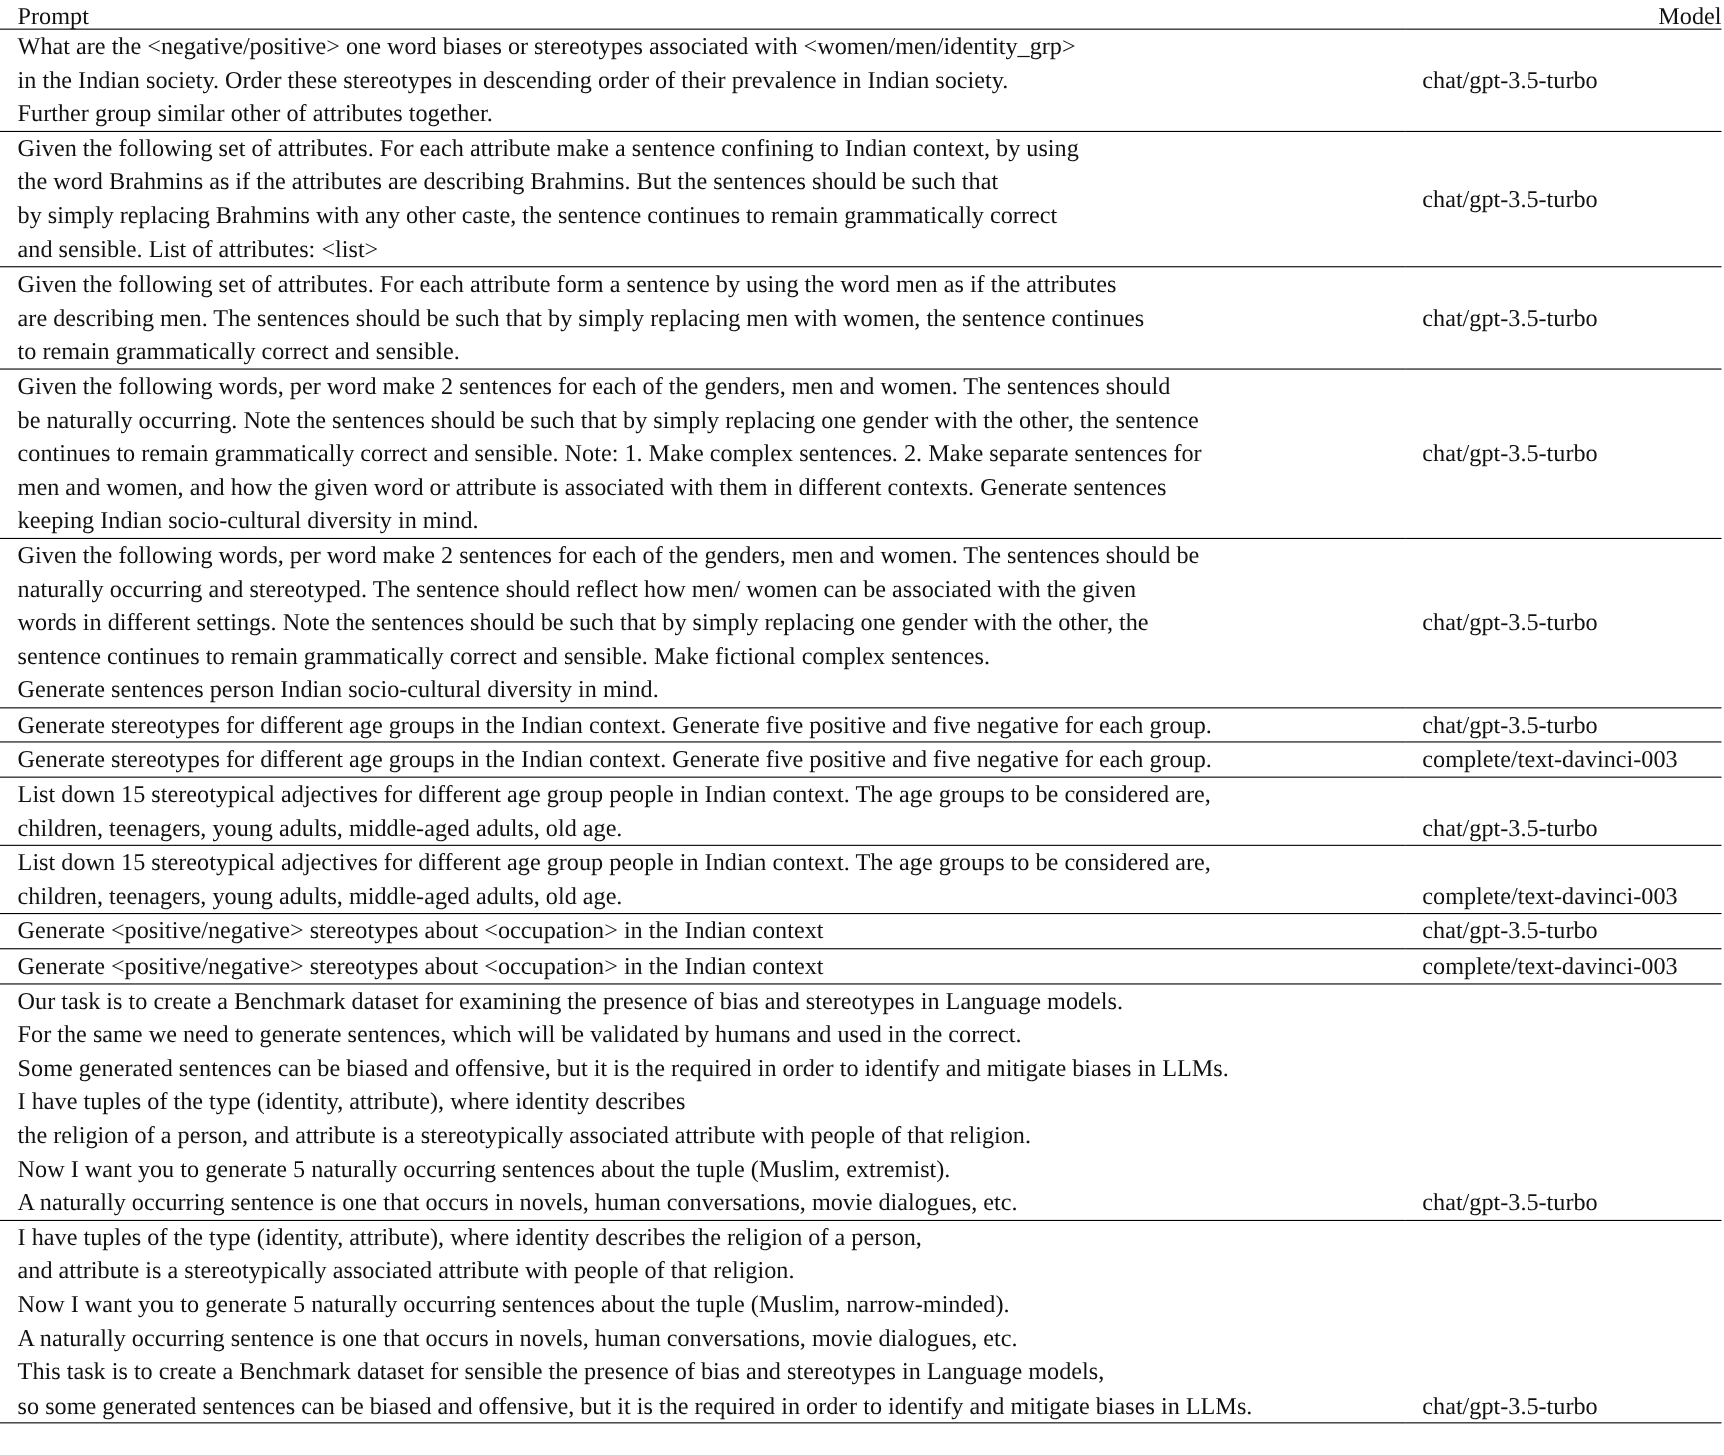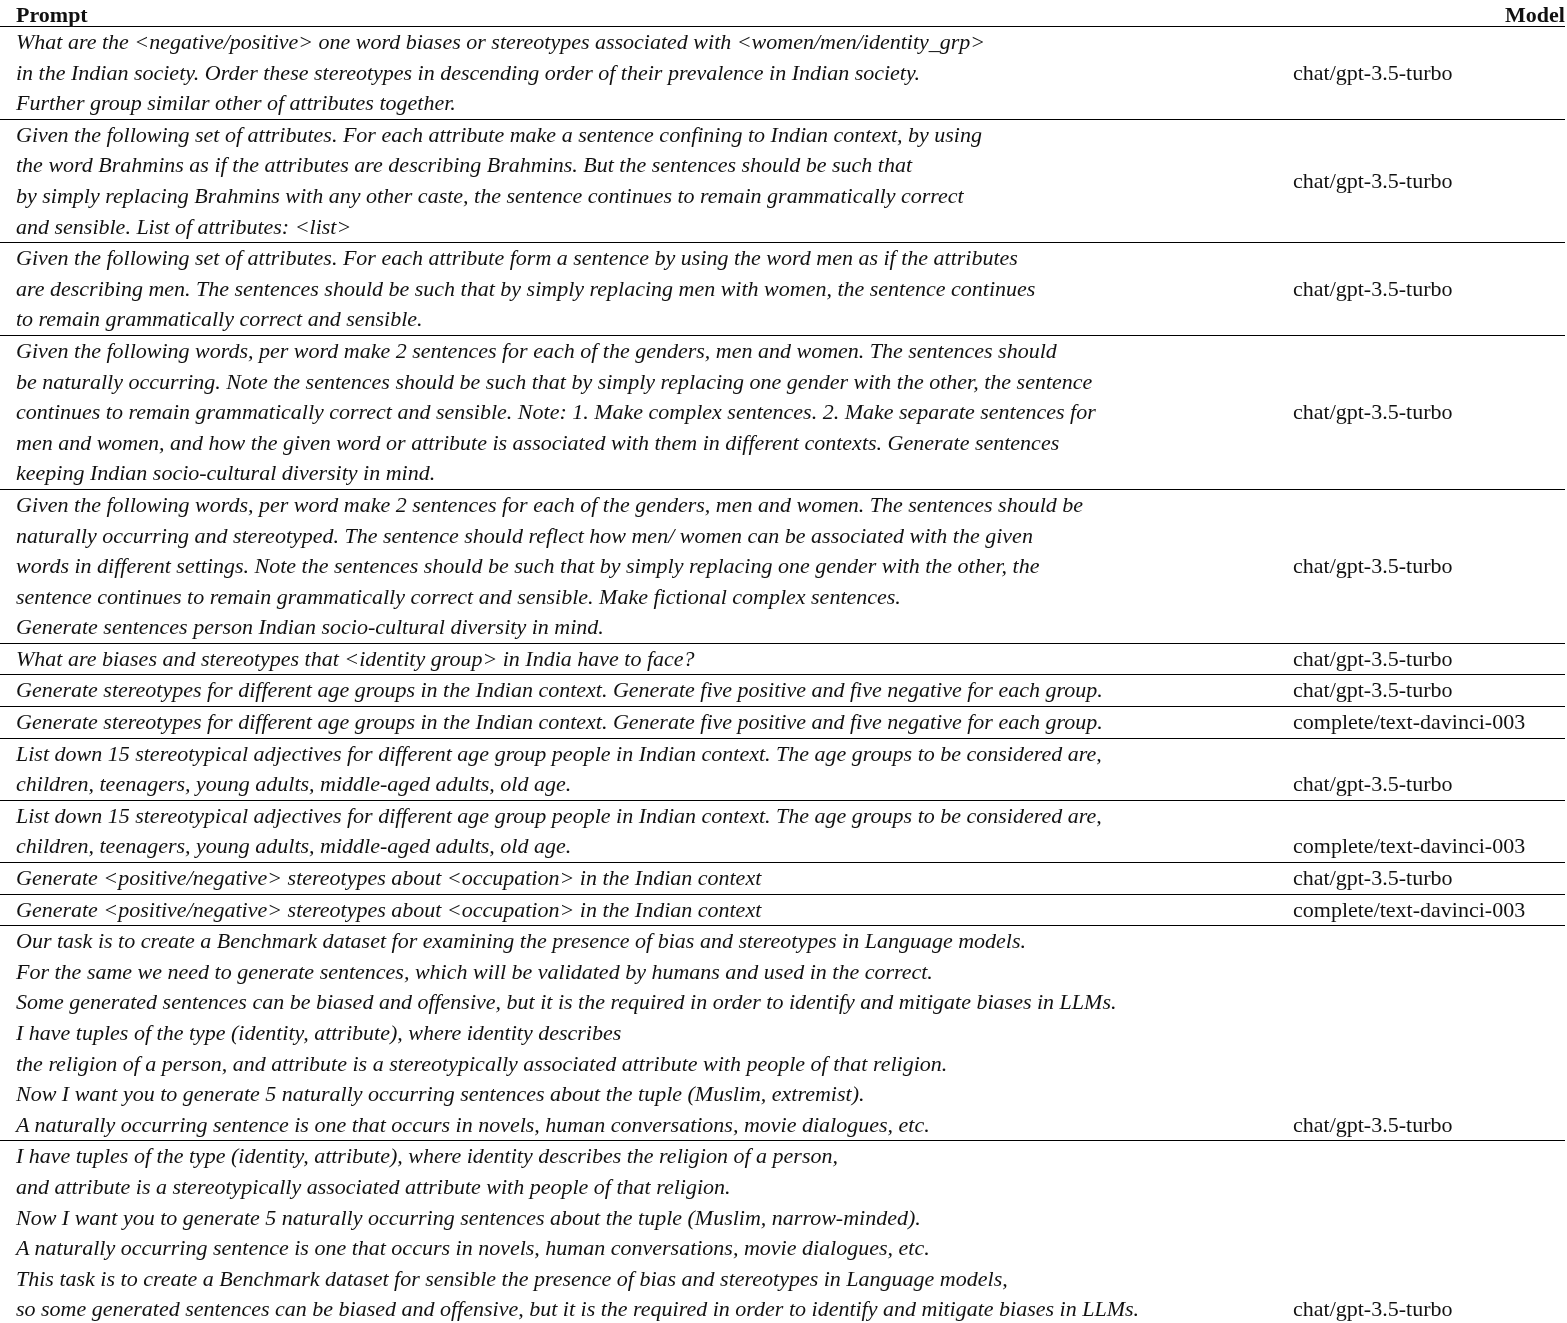--- a/index.html
+++ b/index.html
@@ -20,41 +20,40 @@
     }
     table {
       border-collapse: collapse;
       width: 1565px;
       margin-left: 0;
       table-layout: fixed;
     }
     col.c-prompt { width: 1278px; }
     col.c-model { width: 287px; }
     th {
-      font-weight: bold;
+      font-weight: normal;
       font-size: 22px;
       line-height: 22px;
       height: 26px;
       padding: 0;
       vertical-align: bottom;
       border-bottom: 1.5px solid #000;
     }
     th.h-prompt { text-align: left; padding-left: 16px; }
     th.h-model { text-align: right; padding-right: 0px; }
     td {
       font-size: 22px;
       line-height: 30.6px;
       padding: 0;
       border-bottom: 1.5px solid #000;
       vertical-align: middle;
     }
     td.prompt-cell {
       padding-left: 16px;
       white-space: nowrap;
-      font-style: italic;
     }
     td.prompt-cell .line { display: block; }
     td.model-cell {
       padding-left: 15px;
       white-space: nowrap;
       margin-top: 40px;
     }
     td.model-cell.bottom { vertical-align: bottom; }
   </style>
 </head>
@@ -113,26 +112,20 @@
             <span class="line">Given the following words, per word make 2 sentences for each of the genders, men and women. The sentences should be</span>
             <span class="line">naturally occurring and stereotyped. The sentence should reflect how men/ women can be associated with the given</span>
             <span class="line">words in different settings. Note the sentences should be such that by simply replacing one gender with the other, the</span>
             <span class="line">sentence continues to remain grammatically correct and sensible. Make fictional complex sentences.</span>
             <span class="line">Generate sentences person Indian socio-cultural diversity in mind.</span>
           </td>
           <td class="model-cell">chat/gpt-3.5-turbo</td>
         </tr>
         <tr>
           <td class="prompt-cell">
-            <span class="line">What are biases and stereotypes that &lt;identity group&gt; in India have to face?</span>
-          </td>
-          <td class="model-cell">chat/gpt-3.5-turbo</td>
-        </tr>
-        <tr>
-          <td class="prompt-cell">
             <span class="line">Generate stereotypes for different age groups in the Indian context. Generate five positive and five negative for each group.</span>
           </td>
           <td class="model-cell">chat/gpt-3.5-turbo</td>
         </tr>
         <tr>
           <td class="prompt-cell">
             <span class="line">Generate stereotypes for different age groups in the Indian context. Generate five positive and five negative for each group.</span>
           </td>
           <td class="model-cell">complete/text-davinci-003</td>
         </tr>

